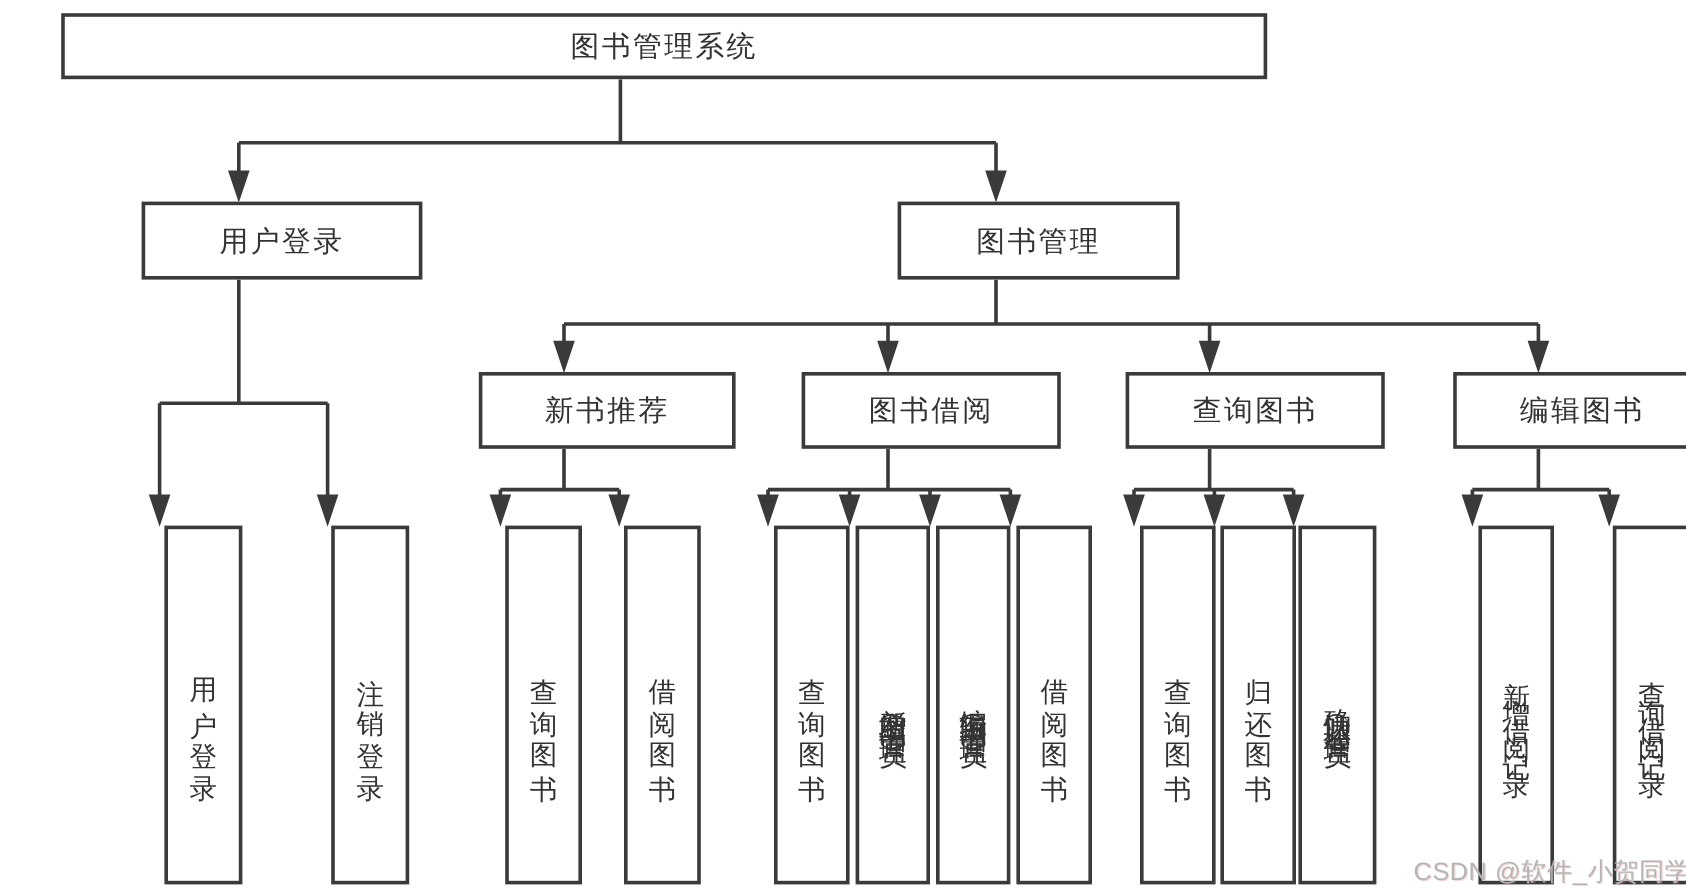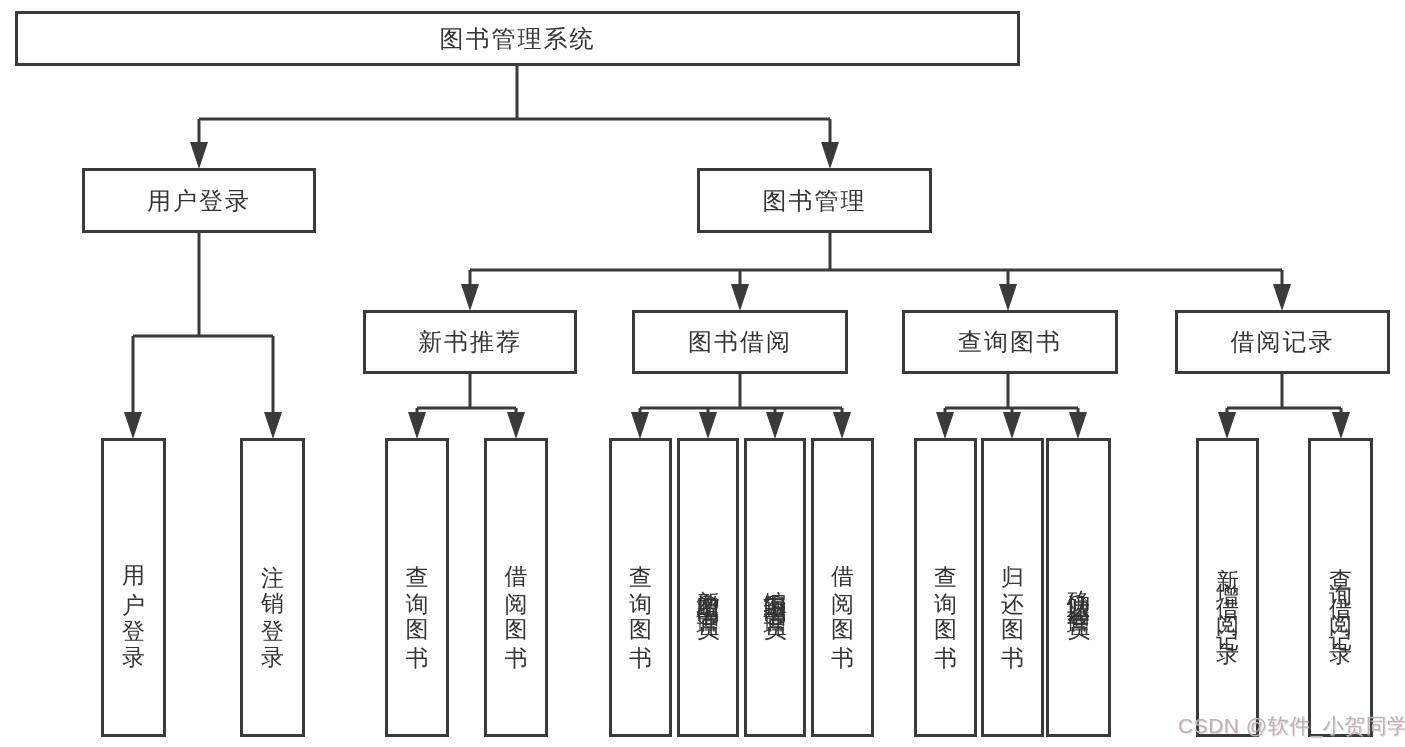--- a/index.html
+++ b/index.html
@@ -25,20 +25,21 @@
   }
   .box {
     position: absolute;
     box-sizing: border-box;
     background: #ffffff;
     border: 3px solid #3a3a3a;
     display: flex;
     align-items: center;
     justify-content: center;
     z-index: 2;
+    margin-left: 36px;
   }
   .box .label {
     color: #333333;
     font-size: 24px;
     letter-spacing: 2px;
     white-space: nowrap;
   }
   .leaf {
     border-width: 3px;
   }
@@ -99,35 +100,35 @@
     </g>
   </svg>
 
   <div class="box" style="left:15px;top:11px;width:1005px;height:55px">
     <span class="label">图书管理系统</span>
   </div>
 
   <div class="box" style="left:82px;top:168px;width:234px;height:65px">
     <span class="label">用户登录</span>
   </div>
-  <div class="box" style="left:697px;top:168px;width:235px;height:65px">
+  <div class="box" style="left:712px;top:168px;width:235px;height:65px">
     <span class="label">图书管理</span>
   </div>
 
   <div class="box" style="left:363px;top:310px;width:214px;height:64px">
     <span class="label">新书推荐</span>
   </div>
   <div class="box" style="left:632px;top:310px;width:216px;height:64px">
     <span class="label">图书借阅</span>
   </div>
   <div class="box" style="left:902px;top:310px;width:216px;height:64px">
     <span class="label">查询图书</span>
   </div>
   <div class="box" style="left:1175px;top:310px;width:215px;height:64px">
-    <span class="label">借阅记录</span>
+    <span class="label">编辑图书</span>
   </div>
 
   <div class="box leaf" style="left:101px;top:438px;width:65px;height:299px">
     <span class="label" style="letter-spacing: 27px; margin-top: 27px;">用户登录</span>
   </div>
   <div class="box leaf" style="left:240px;top:438px;width:65px;height:299px">
     <span class="label" style="letter-spacing: 27px; margin-top: 27px;">注销登录</span>
   </div>
 
   <div class="box leaf" style="left:385px;top:438px;width:64px;height:299px">

